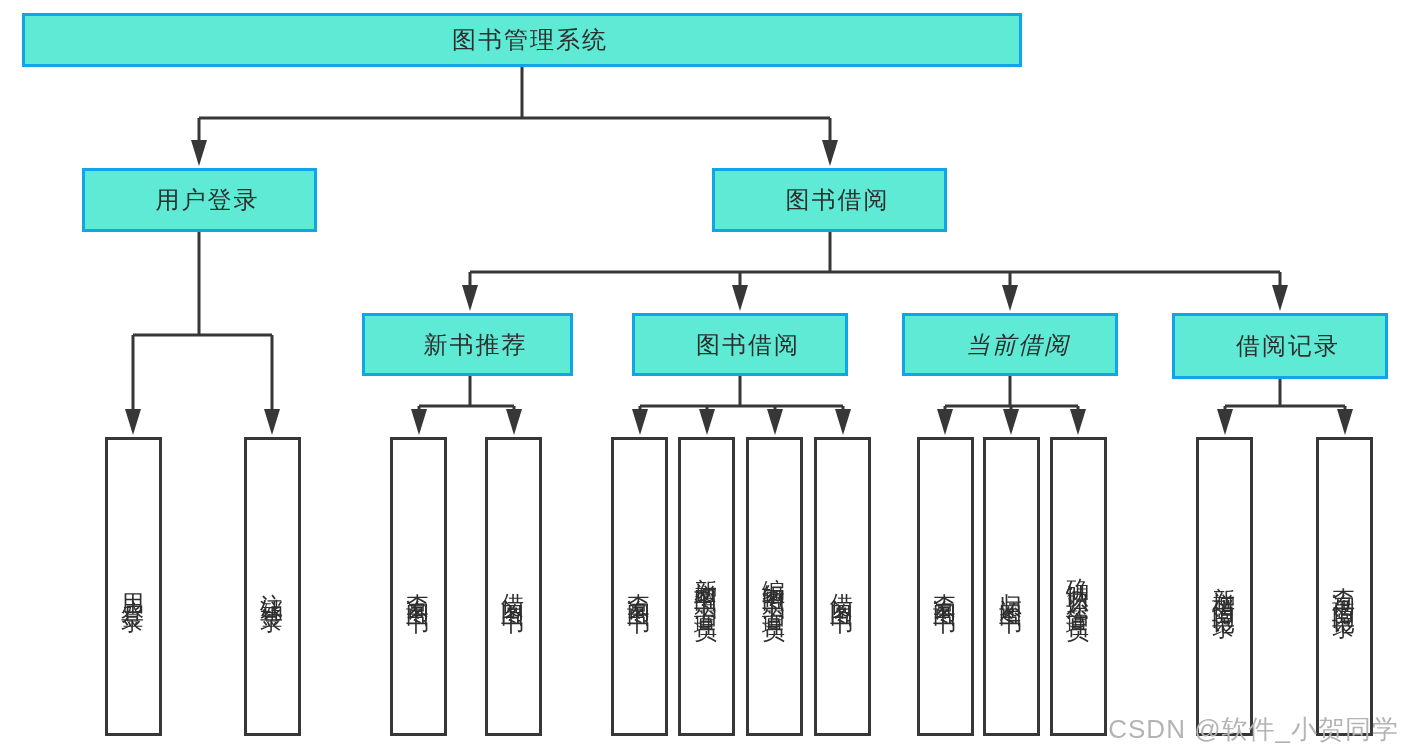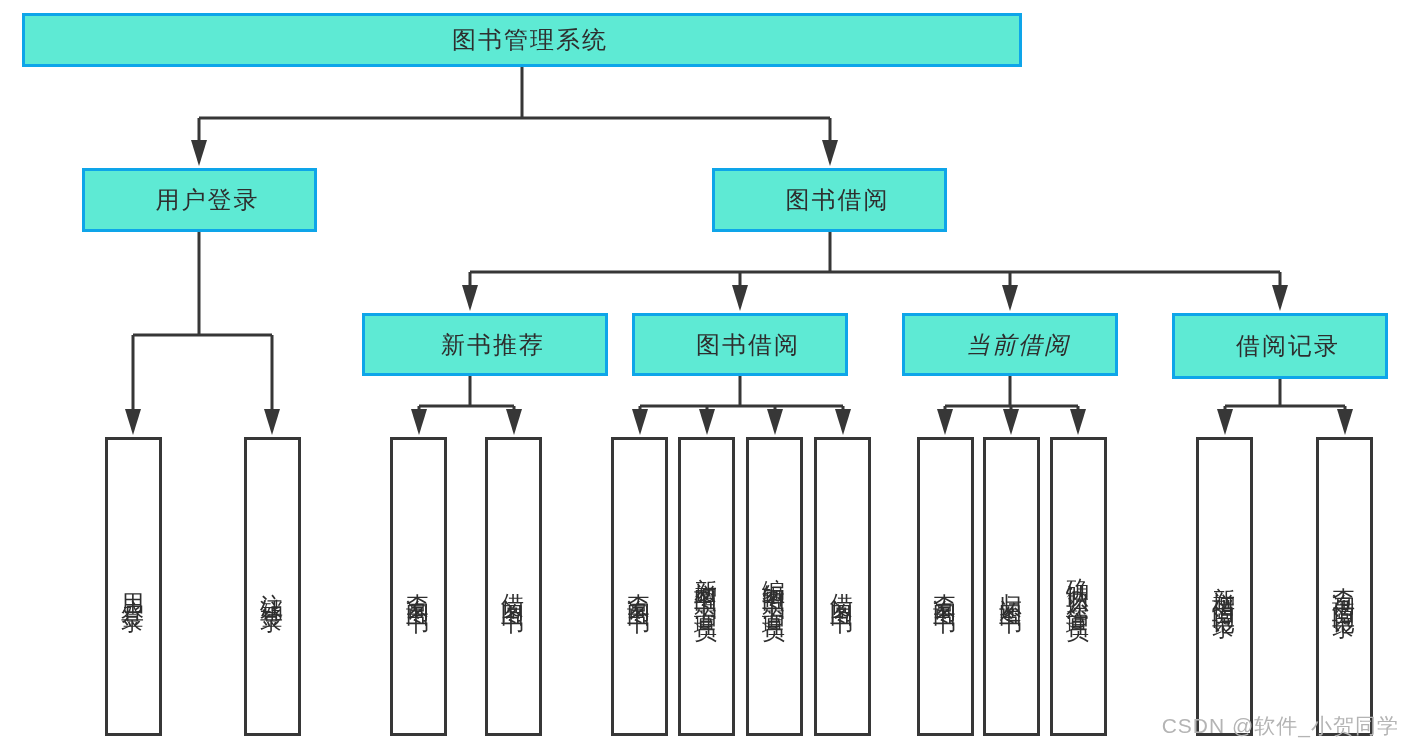--- a/index.html
+++ b/index.html
@@ -53,21 +53,21 @@
     text-orientation: mixed;
     color: #2e2e2e;
     font-size: 23px;
     letter-spacing: 6px;
     z-index: 2;
   }
   .watermark {
     position: absolute;
     right: 6px;
     top: 712px;
-    font-size: 21px;
+    font-size: 26px;
     color: #b4b4b4;
     letter-spacing: 1px;
     z-index: 3;
     white-space: nowrap;
   }
 </style>
 </head>
 <body>
 
 <div id="stage">
@@ -109,21 +109,21 @@
       <polygon points="1225,435 1217,409 1233,409"></polygon>
       <polygon points="1345,435 1337,409 1353,409"></polygon>
     </g>
   </svg>
 
   <div class="node" style="left:22px; top:13px; width:1000px; height:54px;">图书管理系统</div>
 
   <div class="node" style="left:82px; top:168px; width:235px; height:64px;">用户登录</div>
   <div class="node" style="left:712px; top:168px; width:235px; height:64px;">图书借阅</div>
 
-  <div class="node" style="left:362px; top:313px; width:246px; height:63px;">新书推荐</div>
+  <div class="node" style="left:362px; top:313px; width:211px; height:63px;">新书推荐</div>
   <div class="node" style="left:632px; top:313px; width:216px; height:63px;">图书借阅</div>
   <div class="node" style="left:902px; top:313px; width:216px; height:63px;font-style:italic;">当前借阅</div>
   <div class="node" style="left:1172px; top:313px; width:216px; height:66px;">借阅记录</div>
 
   <div class="leaf" style="left:105px;">用户登录</div>
   <div class="leaf" style="left:244px;">注销登录</div>
 
   <div class="leaf" style="left:390px;">查询图书</div>
   <div class="leaf" style="left:485px;">借阅图书</div>
 

